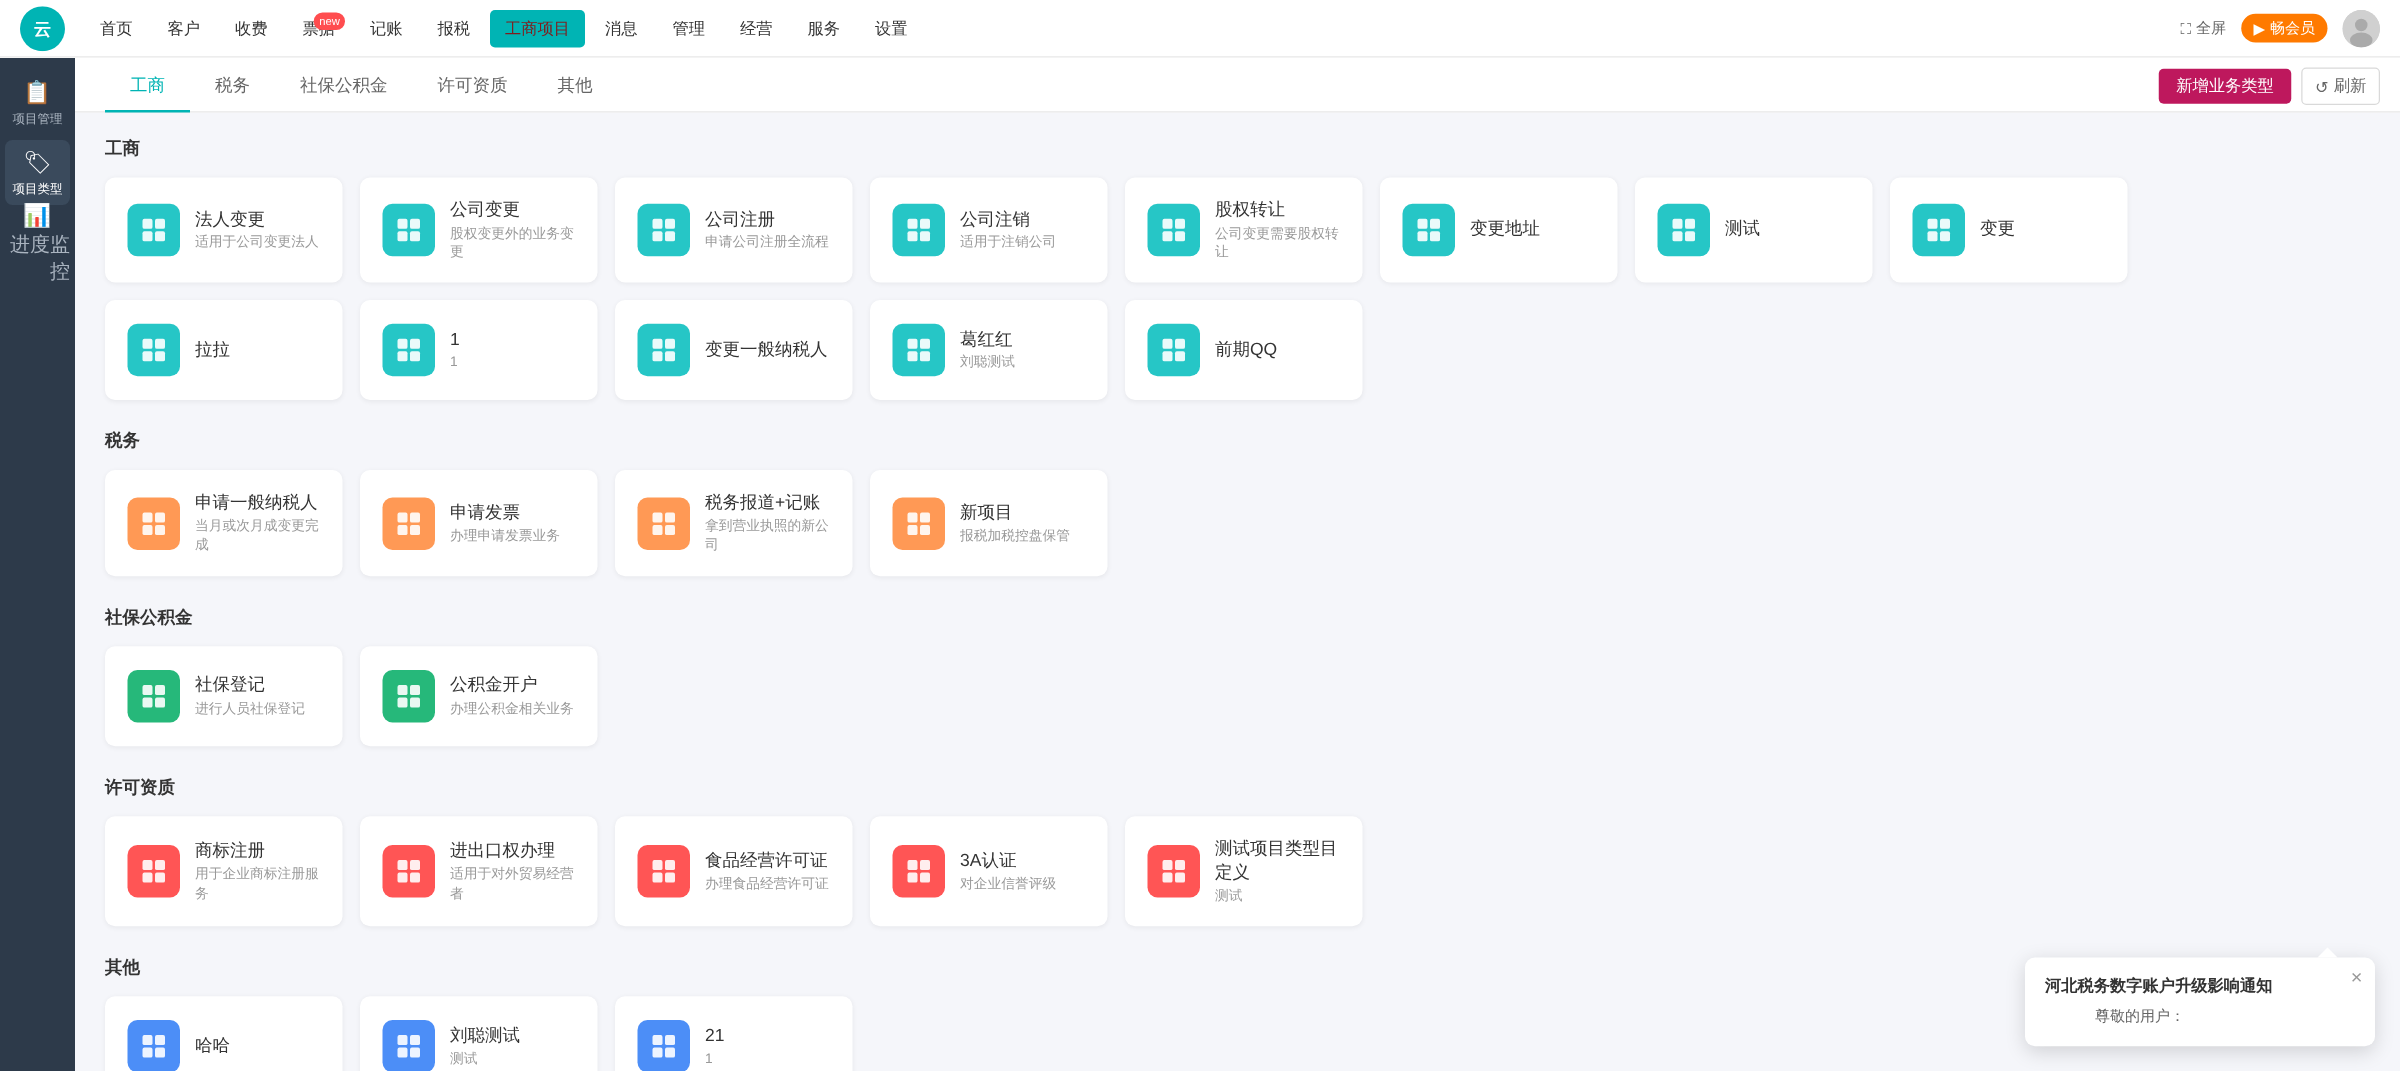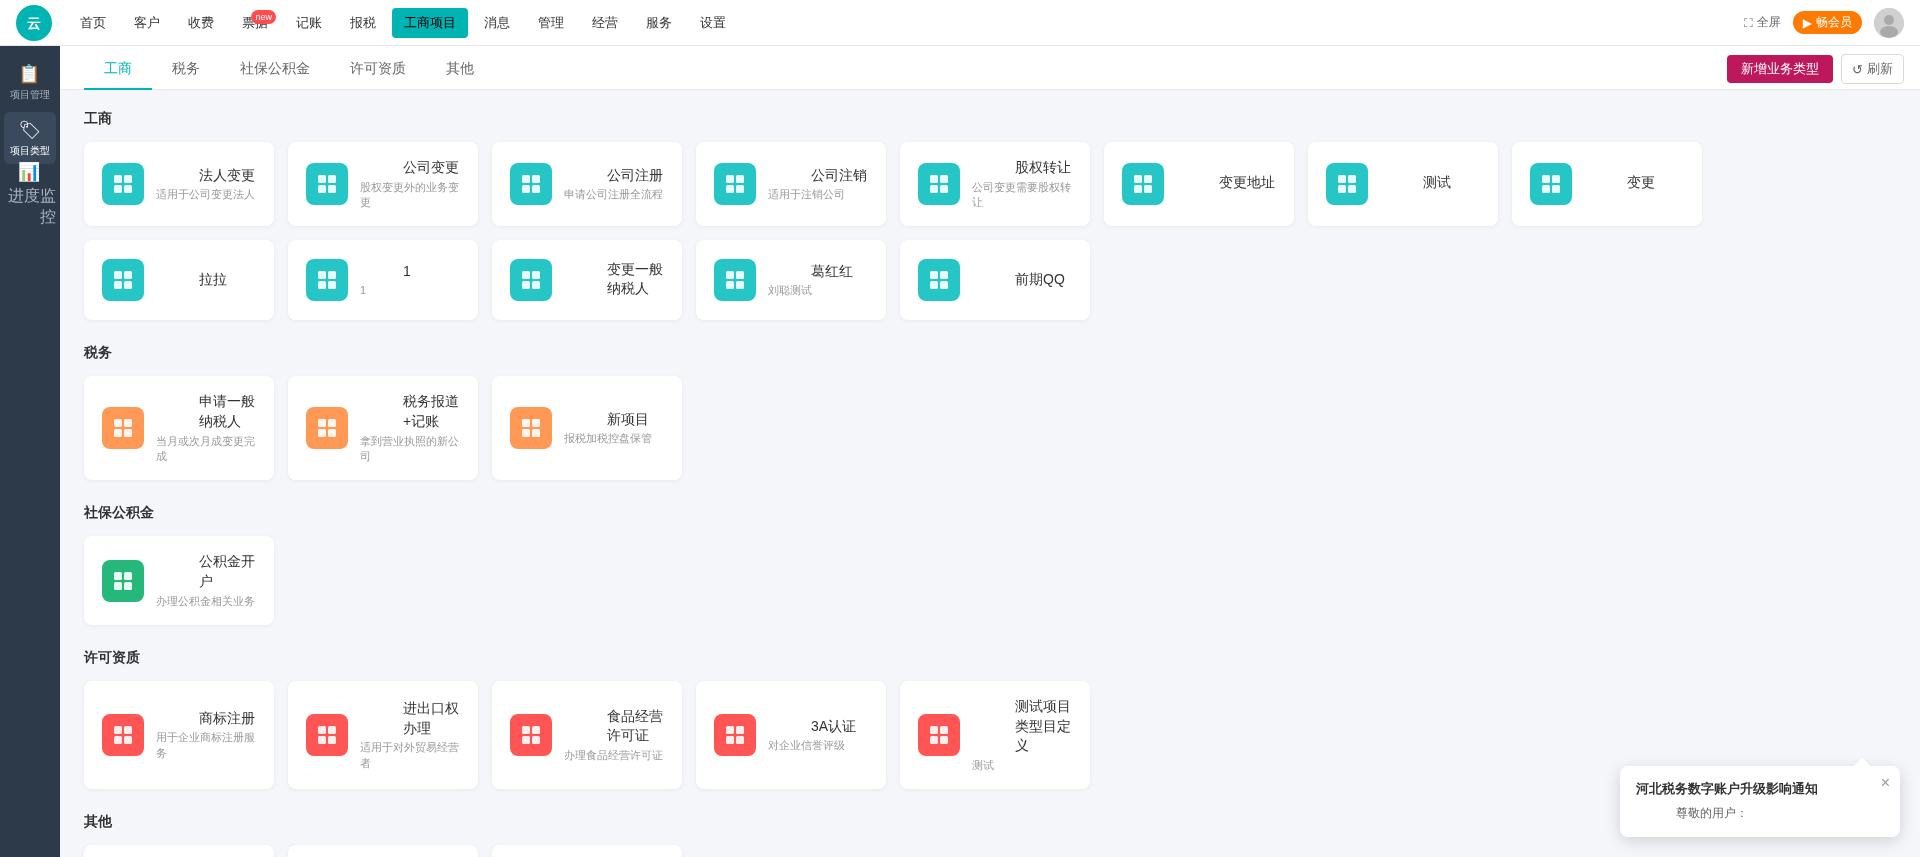--- a/index.html
+++ b/index.html
@@ -31,21 +31,21 @@
     .nav-item {
       padding: 6px 12px;
       cursor: pointer;
       border-radius: 4px;
       font-size: 13px;
       position: relative;
       color: #333;
     }
     .nav-item.active {
       background: #00b4b4;
-      color: #000000;
+      color: #7f1d1d;
       border-radius: 4px;
     }
     .nav-item .badge {
       position: absolute;
       top: 2px;
       right: 4px;
       background: #ff4d4f;
       color: #fff;
       font-size: 9px;
       padding: 0 4px;
@@ -224,21 +224,20 @@
       flex-shrink: 0;
       font-size: 20px;
       color: #fff;
     }
 
     .card-info .card-name {
       font-size: 14px;
       font-weight: 500;
       color: #333;
       line-height: 1.4;
-      margin-left: 43px;
     }
     .card-info .card-desc {
       font-size: 11px;
       color: #999;
       margin-top: 2px;
       line-height: 1.4;
     }
 
     
     .notification-popup {
@@ -566,20 +565,34 @@
         <div class="card">
           <div class="card-icon" style="background: rgb(255, 153, 85);">
             <svg width="22" height="22" viewBox="0 0 22 22" fill="none">
       <rect x="2" y="2" width="8" height="8" rx="1.5" fill="white" opacity="0.9"></rect>
       <rect x="12" y="2" width="8" height="8" rx="1.5" fill="white" opacity="0.9"></rect>
       <rect x="2" y="12" width="8" height="8" rx="1.5" fill="white" opacity="0.9"></rect>
       <rect x="12" y="12" width="8" height="8" rx="1.5" fill="white" opacity="0.9"></rect>
     </svg>
           </div>
           <div class="card-info">
+            <div class="card-name">申请发票</div>
+            <div class="card-desc">办理申请发票业务</div>
+          </div>
+        </div>
+        <div class="card">
+          <div class="card-icon" style="background: rgb(255, 153, 85);">
+            <svg width="22" height="22" viewBox="0 0 22 22" fill="none">
+      <rect x="2" y="2" width="8" height="8" rx="1.5" fill="white" opacity="0.9"></rect>
+      <rect x="12" y="2" width="8" height="8" rx="1.5" fill="white" opacity="0.9"></rect>
+      <rect x="2" y="12" width="8" height="8" rx="1.5" fill="white" opacity="0.9"></rect>
+      <rect x="12" y="12" width="8" height="8" rx="1.5" fill="white" opacity="0.9"></rect>
+    </svg>
+          </div>
+          <div class="card-info">
             <div class="card-name">税务报道+记账</div>
             <div class="card-desc">拿到营业执照的新公司</div>
           </div>
         </div>
         <div class="card">
           <div class="card-icon" style="background: rgb(255, 153, 85);">
             <svg width="22" height="22" viewBox="0 0 22 22" fill="none">
       <rect x="2" y="2" width="8" height="8" rx="1.5" fill="white" opacity="0.9"></rect>
       <rect x="12" y="2" width="8" height="8" rx="1.5" fill="white" opacity="0.9"></rect>
       <rect x="2" y="12" width="8" height="8" rx="1.5" fill="white" opacity="0.9"></rect>
@@ -587,20 +600,34 @@
     </svg>
           </div>
           <div class="card-info">
             <div class="card-name">新项目</div>
             <div class="card-desc">报税加税控盘保管</div>
           </div>
         </div>
       </div>
       <div class="section-title">社保公积金</div>
       <div class="cards-grid">
+        <div class="card">
+          <div class="card-icon" style="background: rgb(38, 184, 122);">
+            <svg width="22" height="22" viewBox="0 0 22 22" fill="none">
+      <rect x="2" y="2" width="8" height="8" rx="1.5" fill="white" opacity="0.9"></rect>
+      <rect x="12" y="2" width="8" height="8" rx="1.5" fill="white" opacity="0.9"></rect>
+      <rect x="2" y="12" width="8" height="8" rx="1.5" fill="white" opacity="0.9"></rect>
+      <rect x="12" y="12" width="8" height="8" rx="1.5" fill="white" opacity="0.9"></rect>
+    </svg>
+          </div>
+          <div class="card-info">
+            <div class="card-name">社保登记</div>
+            <div class="card-desc">进行人员社保登记</div>
+          </div>
+        </div>
         <div class="card">
           <div class="card-icon" style="background: rgb(38, 184, 122);">
             <svg width="22" height="22" viewBox="0 0 22 22" fill="none">
       <rect x="2" y="2" width="8" height="8" rx="1.5" fill="white" opacity="0.9"></rect>
       <rect x="12" y="2" width="8" height="8" rx="1.5" fill="white" opacity="0.9"></rect>
       <rect x="2" y="12" width="8" height="8" rx="1.5" fill="white" opacity="0.9"></rect>
       <rect x="12" y="12" width="8" height="8" rx="1.5" fill="white" opacity="0.9"></rect>
     </svg>
           </div>
           <div class="card-info">

